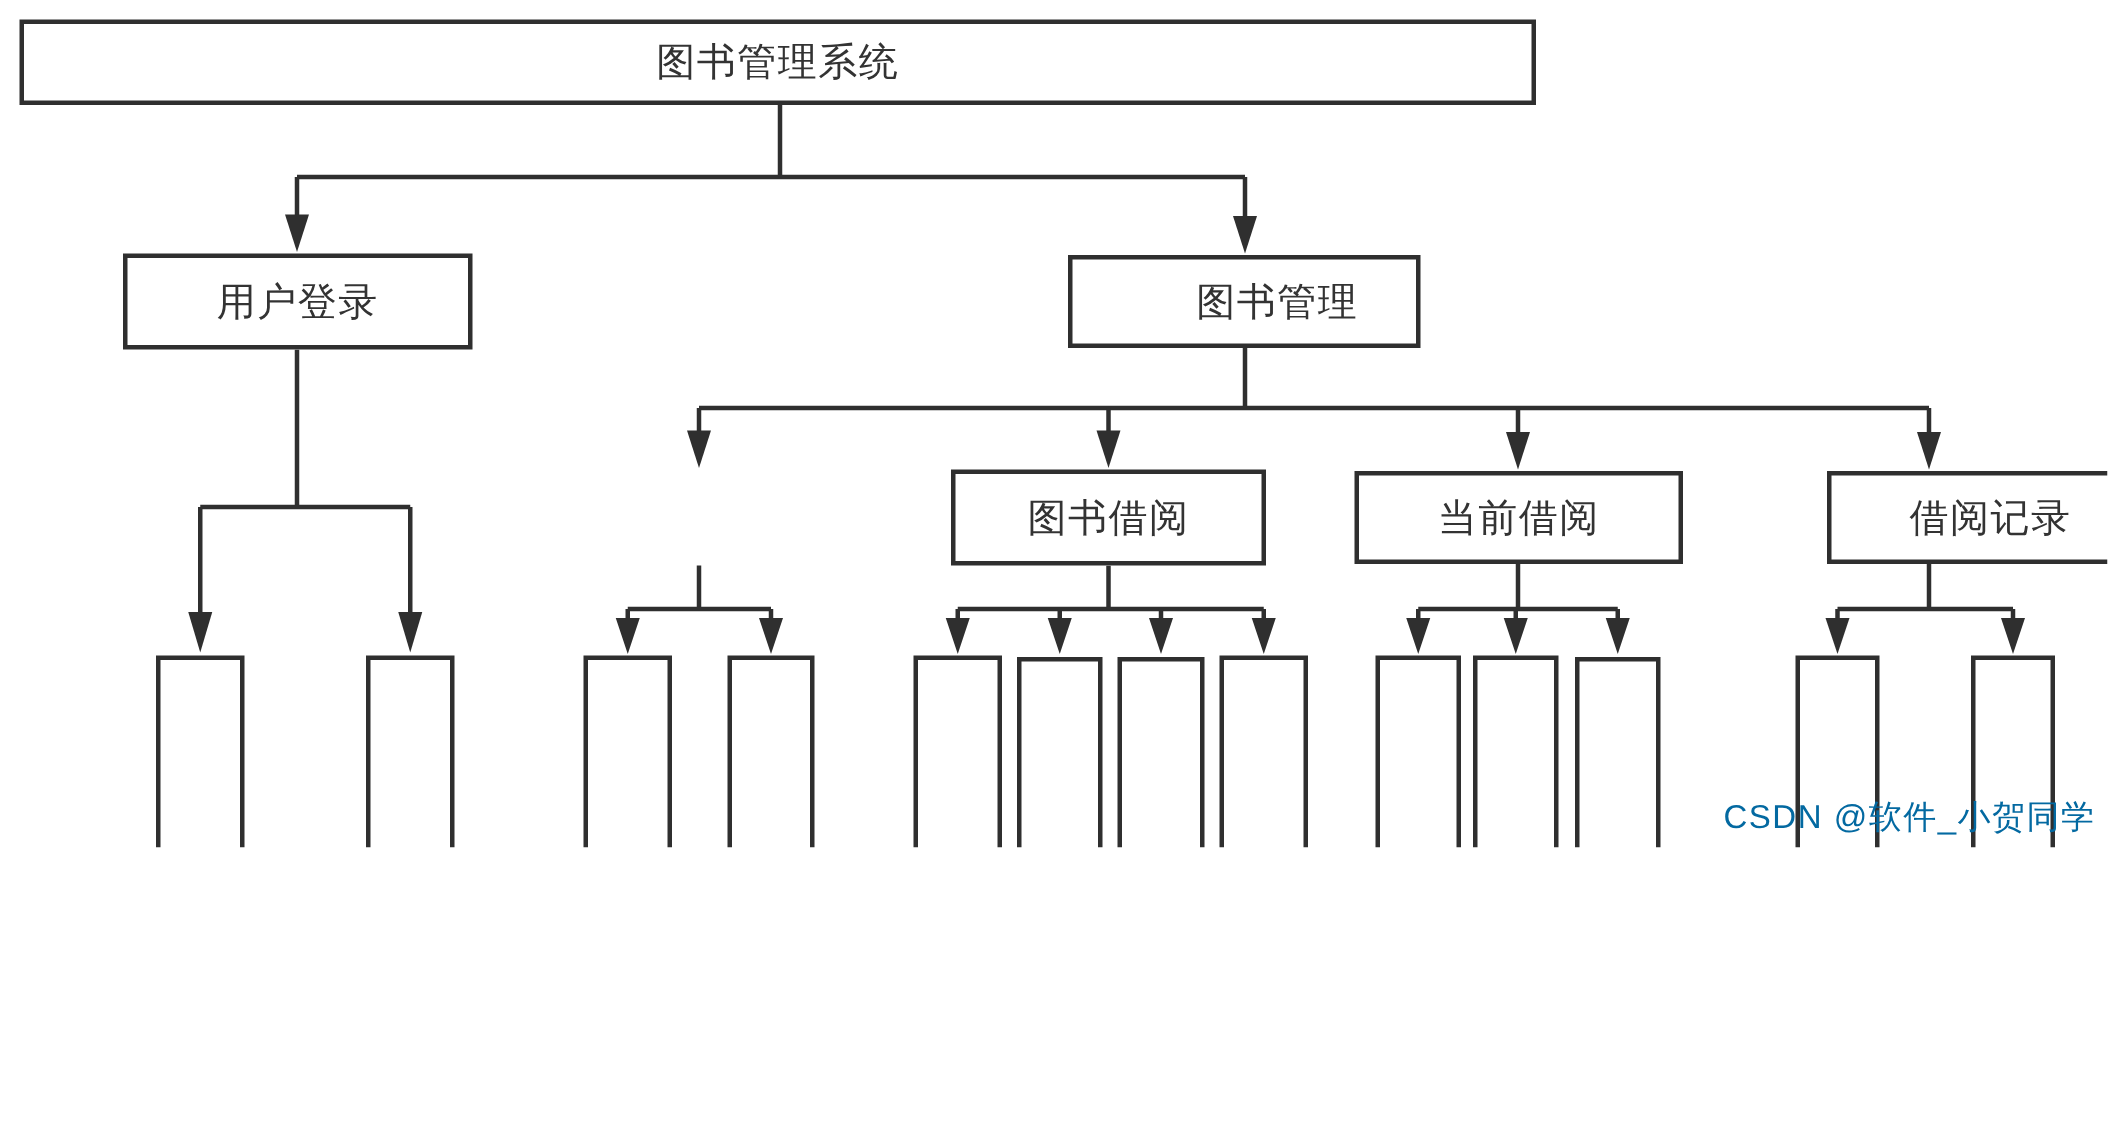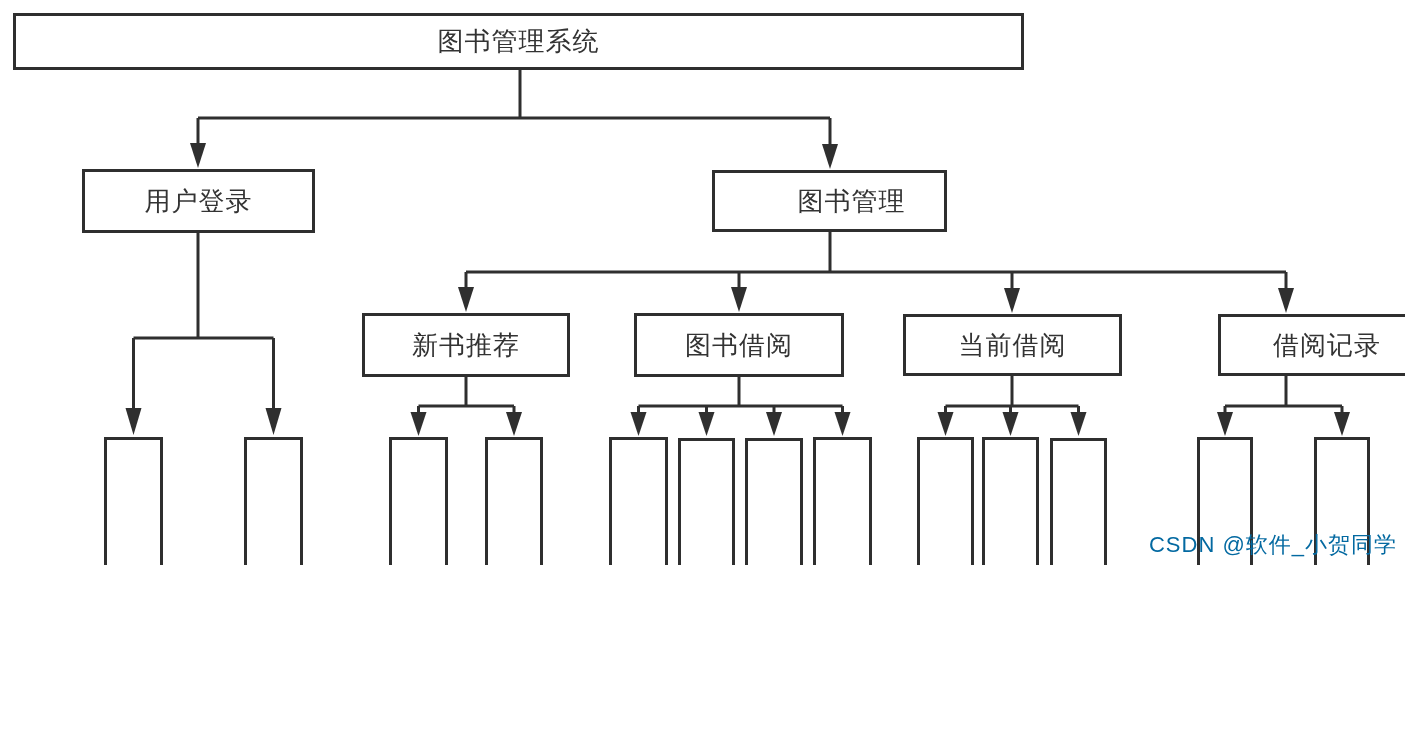--- a/index.html
+++ b/index.html
@@ -125,23 +125,20 @@
     <span>图书管理系统</span>
   </div>
 
   <div class="node node-h" style="left:82px;top:169px;width:233px;height:64px;">
     <span>用户登录</span>
   </div>
   <div class="node node-h" style="left:712px;top:170px;width:235px;height:62px;padding-left:44px;">
     <span>图书管理</span>
   </div>
 
-  <div class="node node-h" style="left:362px;top:313px;width:208px;height:64px;">
-    <span>新书推荐</span>
-  </div>
   <div class="node node-h" style="left:903px;top:314px;width:219px;height:62px;">
     <span>当前借阅</span>
   </div>
   <div class="node node-h" style="left:634px;top:313px;width:210px;height:64px;">
     <span>图书借阅</span>
   </div>
   <div class="node node-h" style="left:1177px;top:314px;width:218px;height:62px;margin-left:41px;">
     <span>借阅记录</span>
   </div>
 

